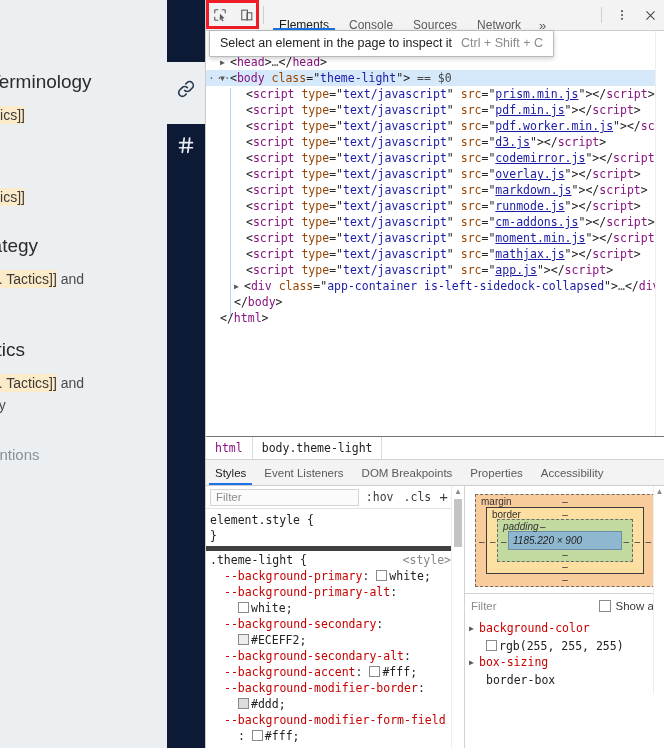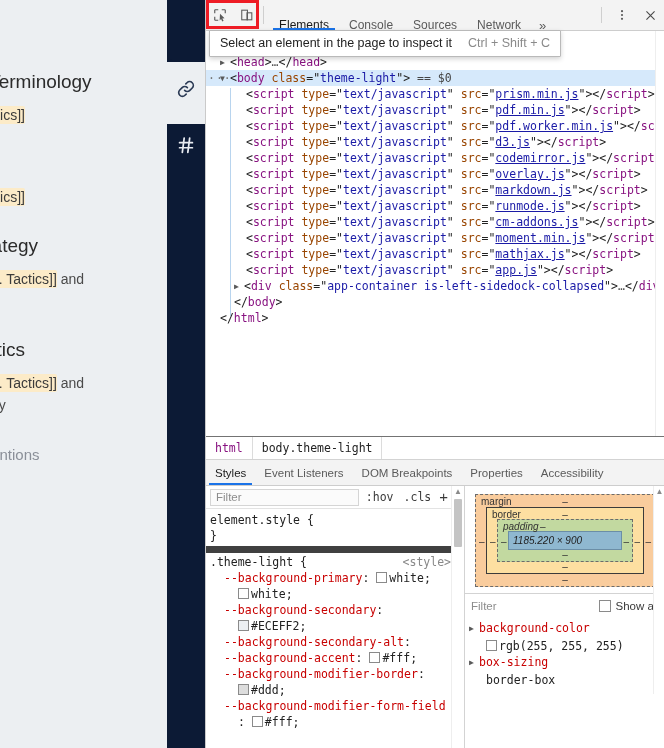--- a/index.html
+++ b/index.html
@@ -100,21 +100,21 @@
   }
 
   
   .dt-tooltip {
     position: absolute; left: 3px; top: 30px; z-index: 35;
     background: #ffffff; border: 1px solid #b9b9b9;
     box-shadow: 0 2px 5px rgba(0,0,0,.18);
     padding: 5px 10px 6px 10px; font-size: 12.5px; color: #222;
     white-space: nowrap; border-radius: 1px;
   }
-  .dt-tooltip .shortcut { color: #8a8a8a; margin-left: 16px; }
+  .dt-tooltip .shortcut { color: #8a8a8a; margin-left: 9px; }
 
   
   .dom-panel {
     position: relative; height: 405px; background: #fff; overflow: hidden;
     border-bottom: 1px solid #737373;
   }
   .dom-tree {
     font-family: "DejaVu Sans Mono", monospace;
     font-size: 11.5px; line-height: 16px; color: #222;
     padding: 7px 0 0 0; position: relative;
@@ -185,21 +185,21 @@
     background: #fbfbfb; font-size: 11.5px; color: #8c8c8c;
     display: flex; align-items: center; padding-left: 5px; box-sizing: border-box;
   }
   .f-btn { font-size: 11.5px; color: #3a3a3a; padding: 0 5px; font-family: "DejaVu Sans Mono", monospace; }
   .f-plus { font-size: 15px; color: #3a3a3a; padding: 0 3px 2px 3px; }
   .css-text {
     font-family: "DejaVu Sans Mono", monospace; font-size: 11.5px; line-height: 16px;
     color: #222; padding: 2px 0 0 0;
   }
   .rule { padding: 1px 0 2px 4px; position: relative; }
-  .rule.sep { border-bottom: 7px solid #404040; }
+  .rule.sep { border-bottom: 5px solid #404040; }
   .sel-name { color: #222; }
   .origin { position: absolute; right: 13px; color: #888; margin-left: 36px; }
   .prop { color: #c80000; }
   .pval { color: #222; }
   .swatch {
     display: inline-block; width: 9px; height: 9px; border: 1px solid #8a8a8a;
     vertical-align: -1px; margin-right: 2px;
   }
   .ln { white-space: nowrap; }
   .ln.i1 { padding-left: 14px; }
@@ -468,20 +468,23 @@
 
           <div class="rule">
             <div class="ln">
               <span class="sel-name">.theme-light {</span><span class="origin">&lt;style&gt;</span>
             </div>
 
             <div class="ln i1">
               <span class="prop">--background-primary</span><span class="pval">: </span><span class="swatch" style="background:#ffffff"></span><span class="pval">white</span><span class="pval">;</span>
             </div>
 
+            <div class="ln i1">
+              <span class="prop">--background-primary-alt</span><span class="pval">:</span>
+            </div>
             <div class="ln i2">
               <span class="swatch" style="background:#ffffff"></span><span class="pval">white</span><span class="pval">;</span>
             </div>
 
             <div class="ln i1">
               <span class="prop">--background-secondary</span><span class="pval">:</span>
             </div>
             <div class="ln i2">
               <span class="swatch" style="background:#ECEFF2"></span><span class="pval">#ECEFF2</span><span class="pval">;</span>
             </div>

